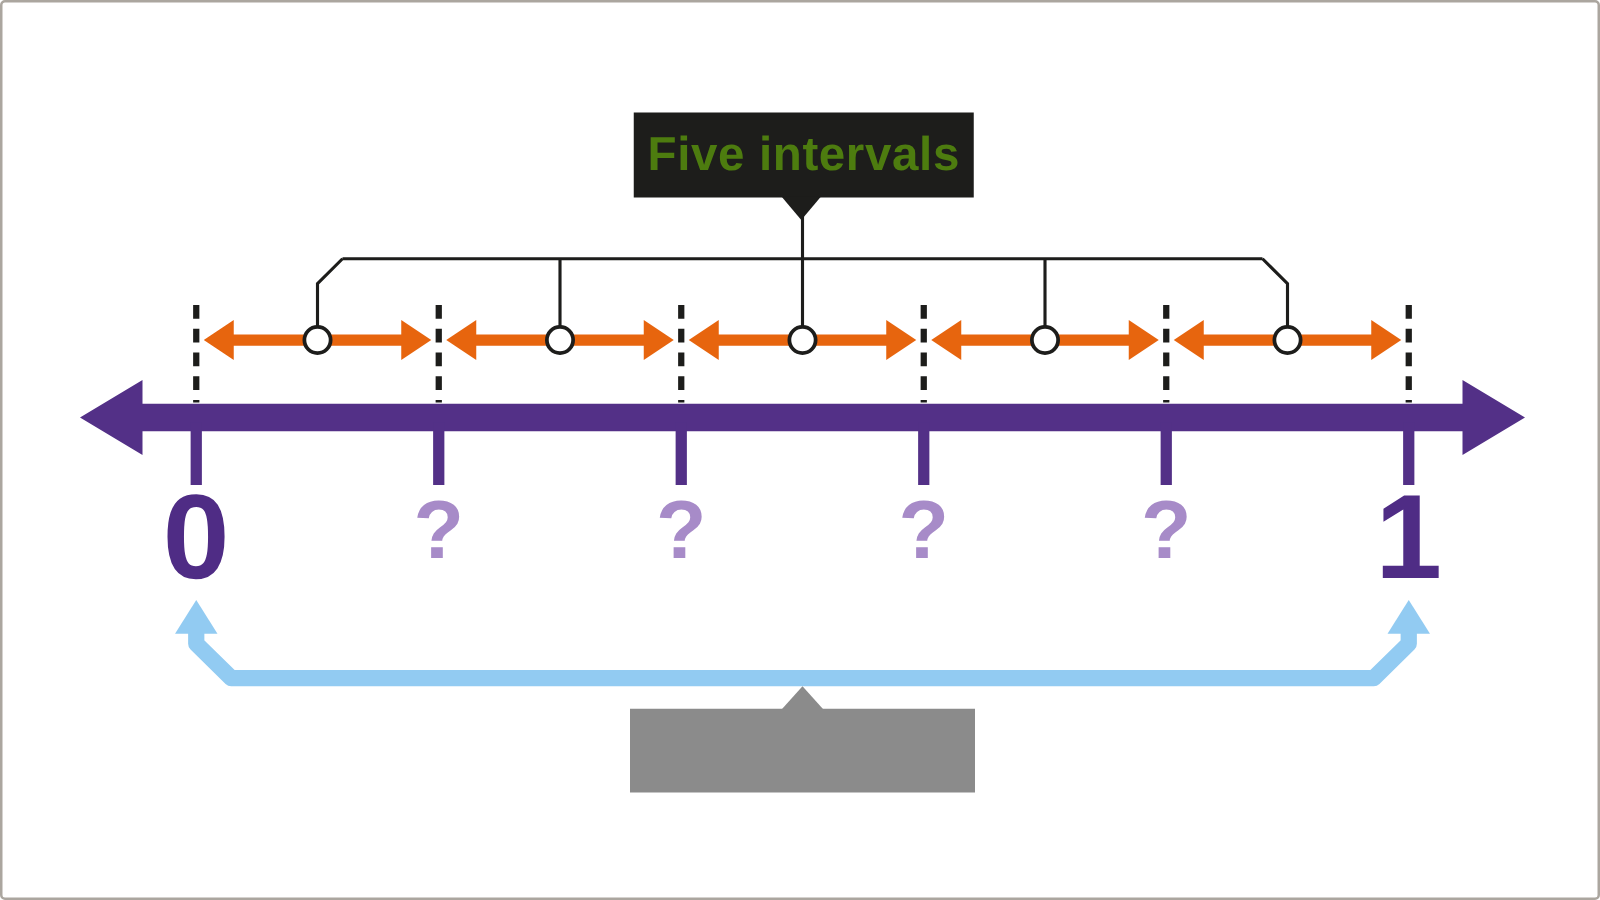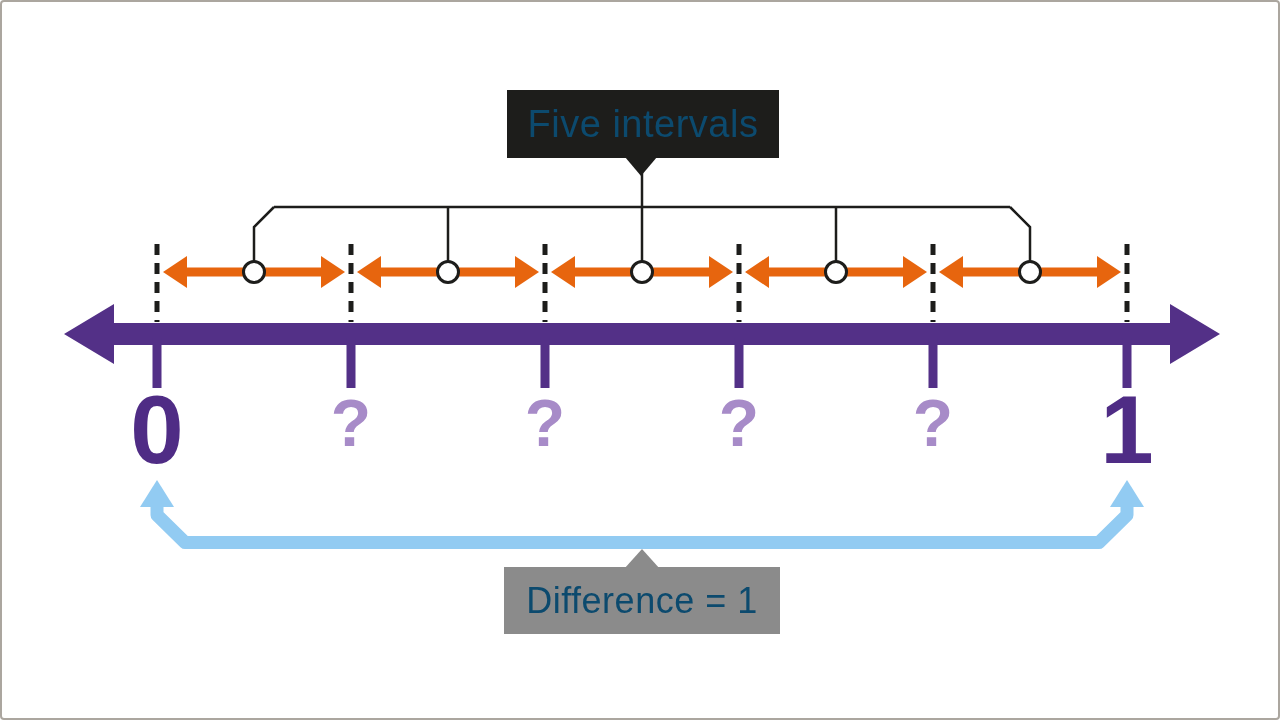--- a/index.html
+++ b/index.html
@@ -17,22 +17,22 @@
   .diagram-svg {
     position: absolute;
     left: 0;
     top: 0;
   }
   .callout-text {
     position: absolute;
     display: flex;
     align-items: center;
     justify-content: center;
-    color: #0c4a6e;
-    font-weight: normal;
+    color: #4d7c0f;
+    font-weight: bold;
     letter-spacing: 0.5px;
     white-space: nowrap;
   }
   .callout-top-text {
     left: 505px; top: 88px; width: 272px; height: 68px;
     font-size: 38px;
   }
   .callout-bottom-text {
     left: 502px; top: 565px; width: 276px; height: 67px;
     font-size: 36px;
@@ -121,21 +121,20 @@
     </g>
 
     <g fill="#8b8b8b">
       <polygon points="622,567 658,567 640,547"></polygon>
       <rect x="502" y="565" width="276" height="67"></rect>
     </g>
   </svg>
 
   <div class="callout-text callout-top-text">Five intervals</div>
 
-  <div class="callout-text callout-bottom-text">Difference = 1</div>
 
   <div class="tick-label major tl-0">0</div>
   <div class="tick-label minor tl-1">?</div>
   <div class="tick-label minor tl-2">?</div>
   <div class="tick-label minor tl-3">?</div>
   <div class="tick-label minor tl-4">?</div>
   <div class="tick-label major tl-5">1</div>
 
 </div>
 

